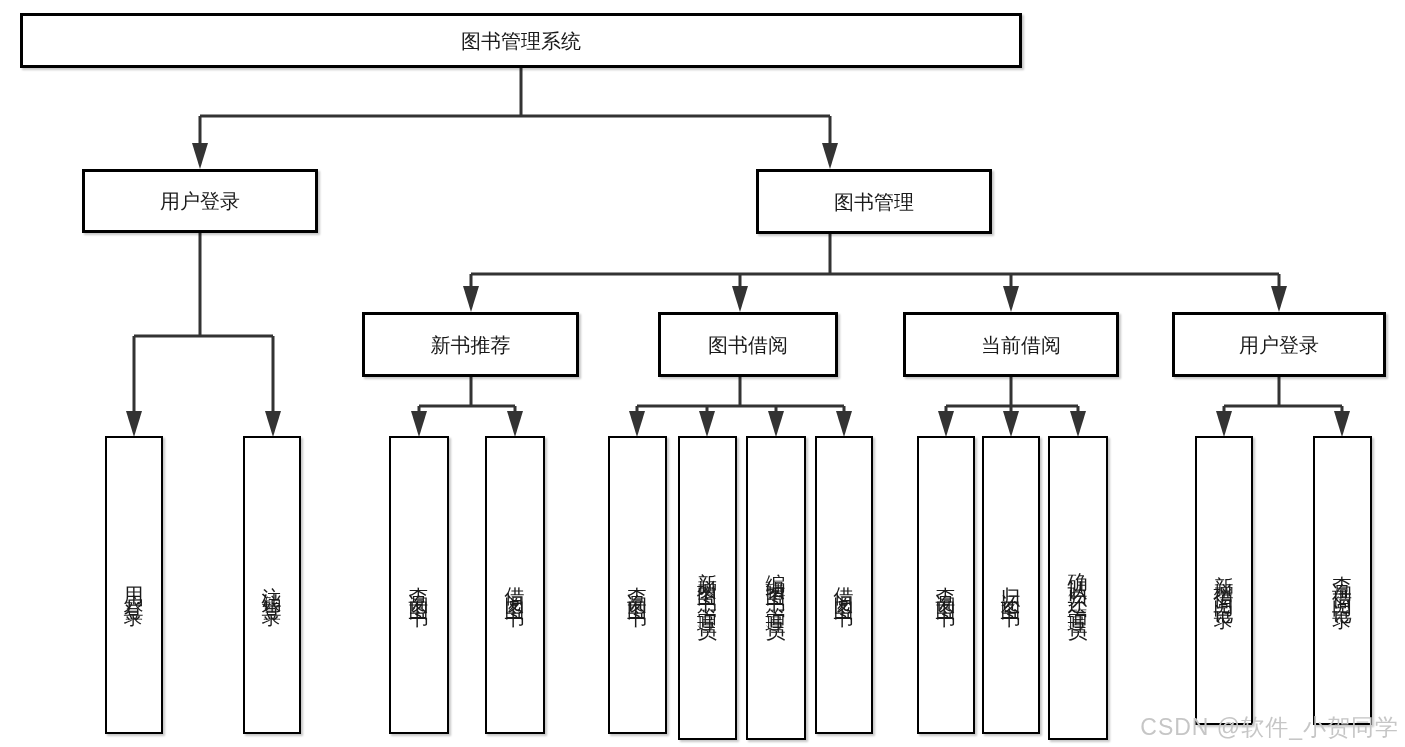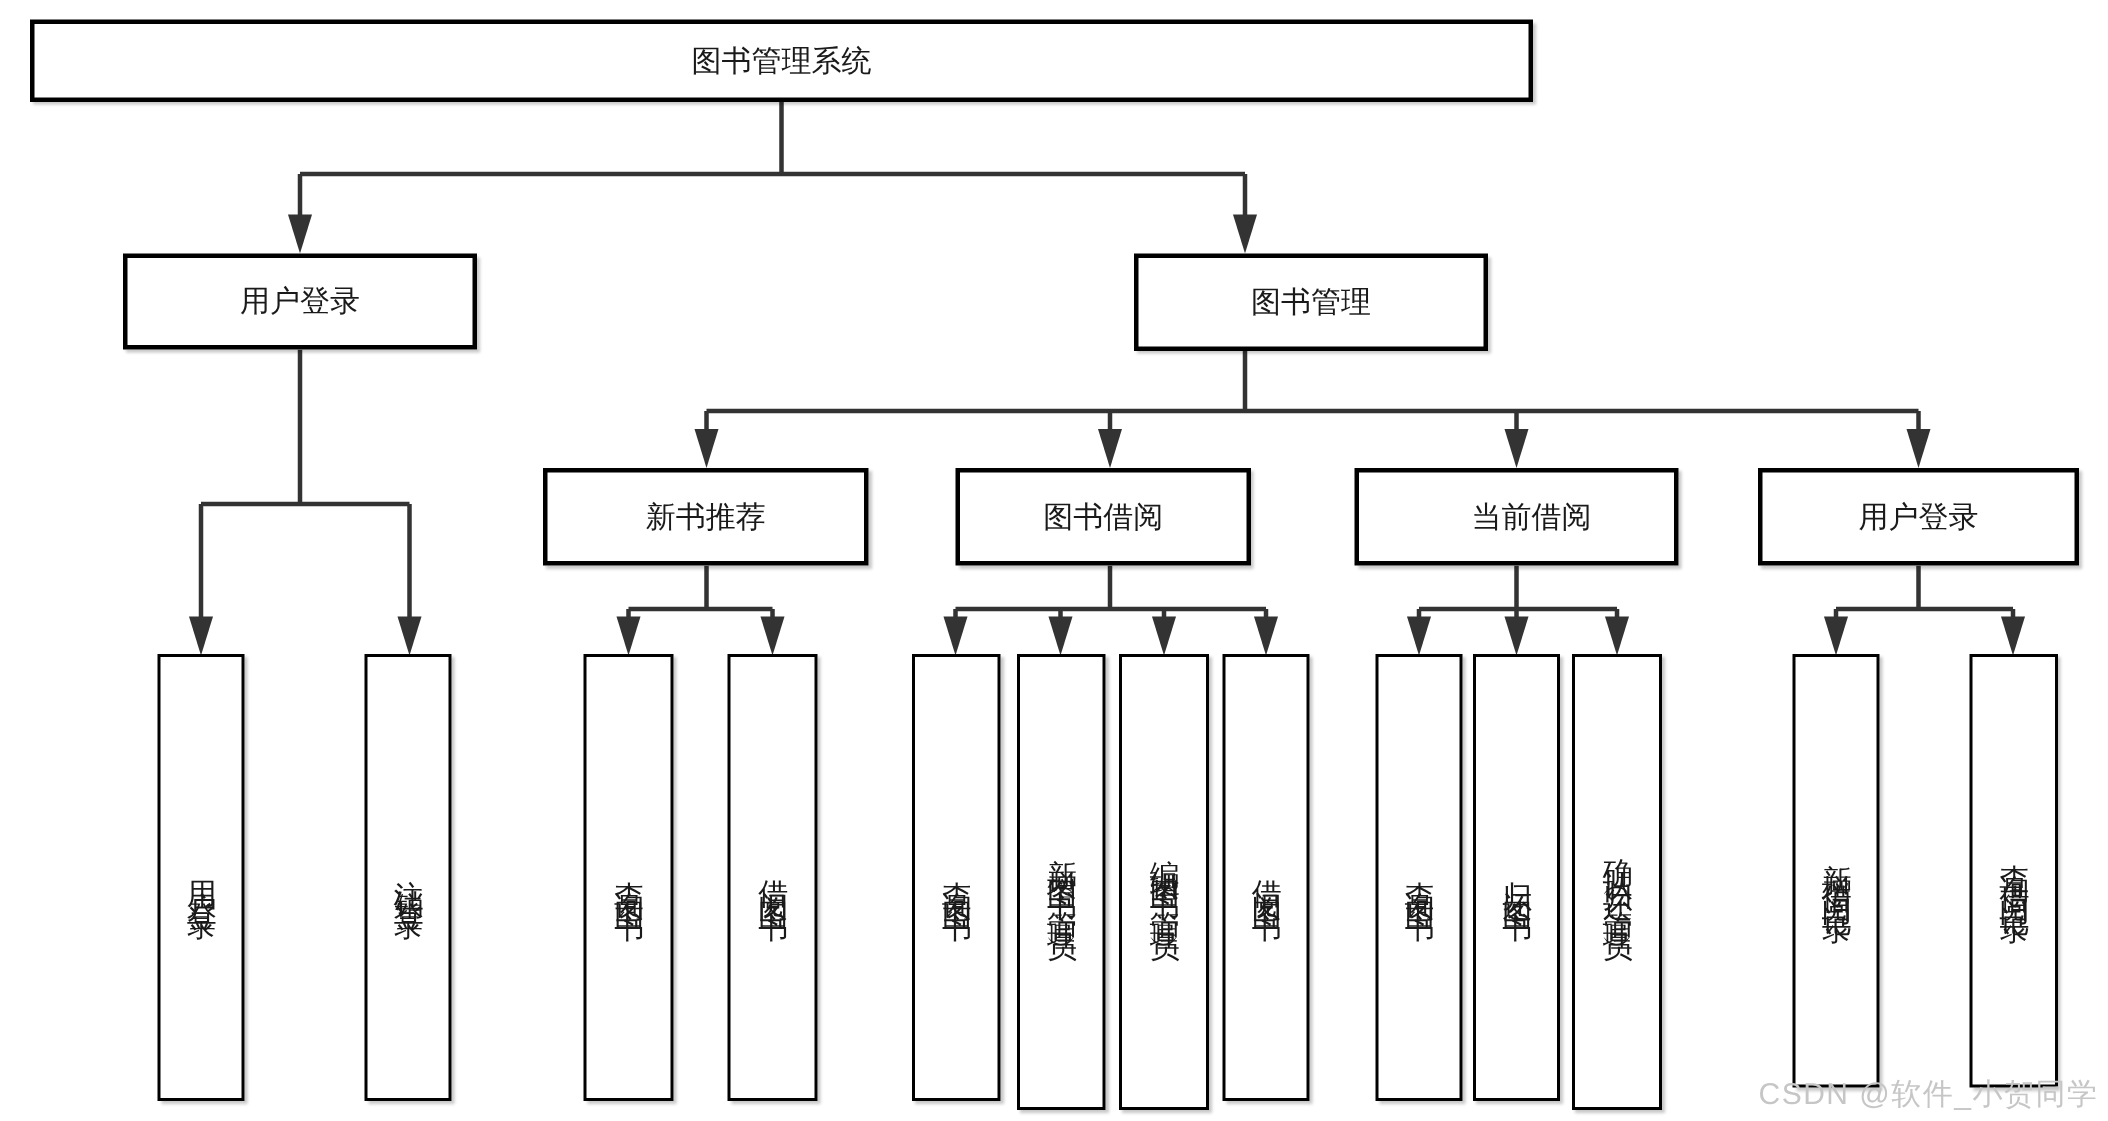--- a/index.html
+++ b/index.html
@@ -34,21 +34,21 @@
     writing-mode: vertical-rl;
     text-orientation: mixed;
     letter-spacing: 7px;
     line-height: 1;
     white-space: nowrap;
   }
   .watermark {
     position: absolute;
     right: 6px;
     bottom: 4px;
-    font-size: 20px;
+    font-size: 23px;
     color: #c6c6c6;
     letter-spacing: 1px;
   }
 </style>
 </head>
 <body>
 
 <div class="canvas">
 
   <svg class="connectors" width="1405" height="747" viewBox="0 0 1405 747" xmlns="http://www.w3.org/2000/svg">
@@ -101,21 +101,21 @@
   <div class="box lvl" style="left:82px; top:169px; width:236px; height:64px;">
     <span>用户登录</span>
   </div>
   <div class="box lvl" style="left:712px; top:169px; width:236px; height:65px;margin-left:44px;">
     <span>图书管理</span>
   </div>
 
   <div class="box lvl" style="left:362px; top:312px; width:217px; height:65px;">
     <span>新书推荐</span>
   </div>
-  <div class="box lvl" style="left:637px; top:312px; width:197px; height:65px;">
+  <div class="box lvl" style="left:658px; top:312px; width:180px; height:65px;">
     <span>图书借阅</span>
   </div>
   <div class="box lvl" style="left:903px; top:312px; width:216px; height:65px;padding-left:20px;">
     <span>当前借阅</span>
   </div>
   <div class="box lvl" style="left:1172px; top:312px; width:214px; height:65px;">
     <span>用户登录</span>
   </div>
 
   <div class="box leaf" style="left:105px; top:436px; width:58px; height:298px;">

